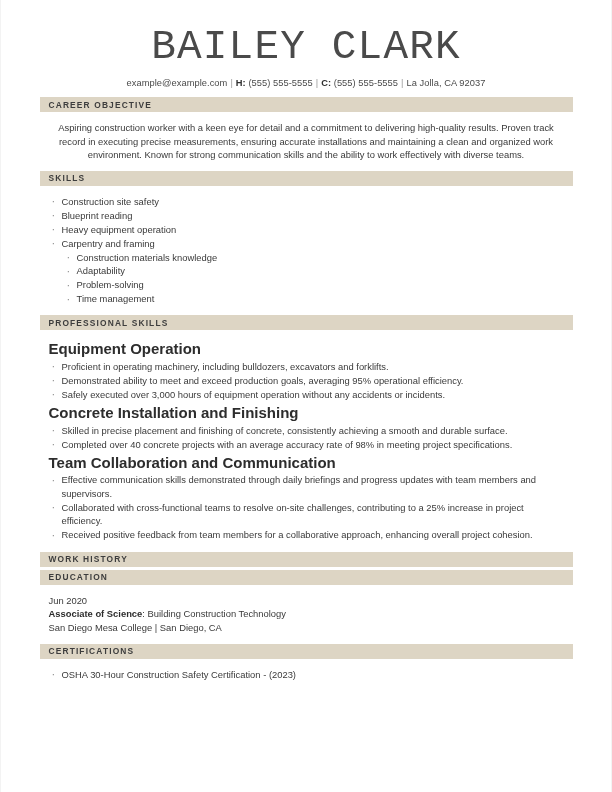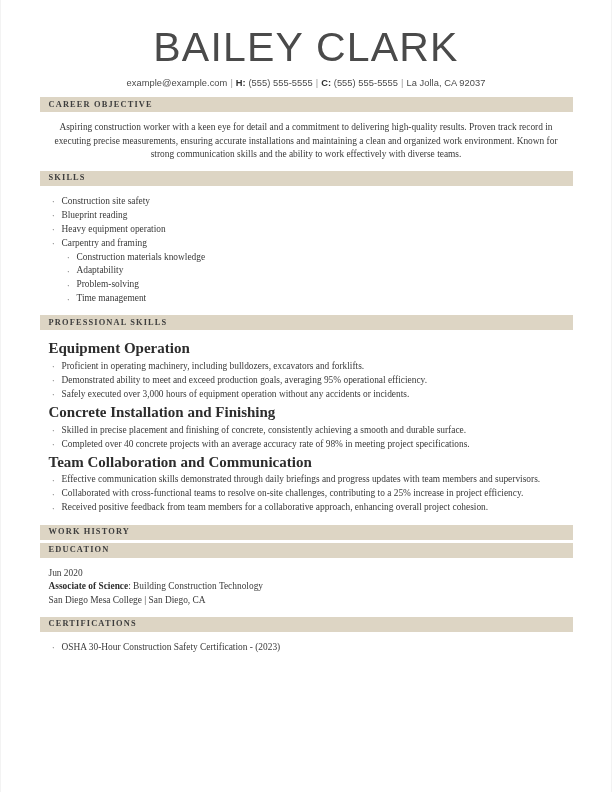--- a/index.html
+++ b/index.html
@@ -38,20 +38,21 @@
   }
   .full-name {
     font-size: 41px;
     font-weight: 300;
     letter-spacing: 1.2px;
     color: #4a4a4a;
     line-height: 1.06;
     margin: 0;
     font-stretch: condensed;
     white-space: nowrap;
+    font-family: Liberation Mono, monospace;
   }
   .contact-line {
     margin-top: 9px;
     font-size: 9.3px;
     color: #4a4a4a;
     letter-spacing: 0.05px;
     white-space: nowrap;
   }
   .contact-line .sep {
     color: #9a9a9a;
@@ -60,21 +61,20 @@
   .contact-line .lbl {
     font-weight: bold;
     color: #2f2f2f;
   }
 
   
   .content {
     margin: 0 auto;
     width: 533px;
     padding-top: 9px;
-    font-family: Liberation Serif, serif;
   }
 
   .section { margin-bottom: 0; }
 
   .section-bar {
     background: #ddd5c4;
     height: 15px;
     display: flex;
     align-items: center;
     padding-left: 9px;

